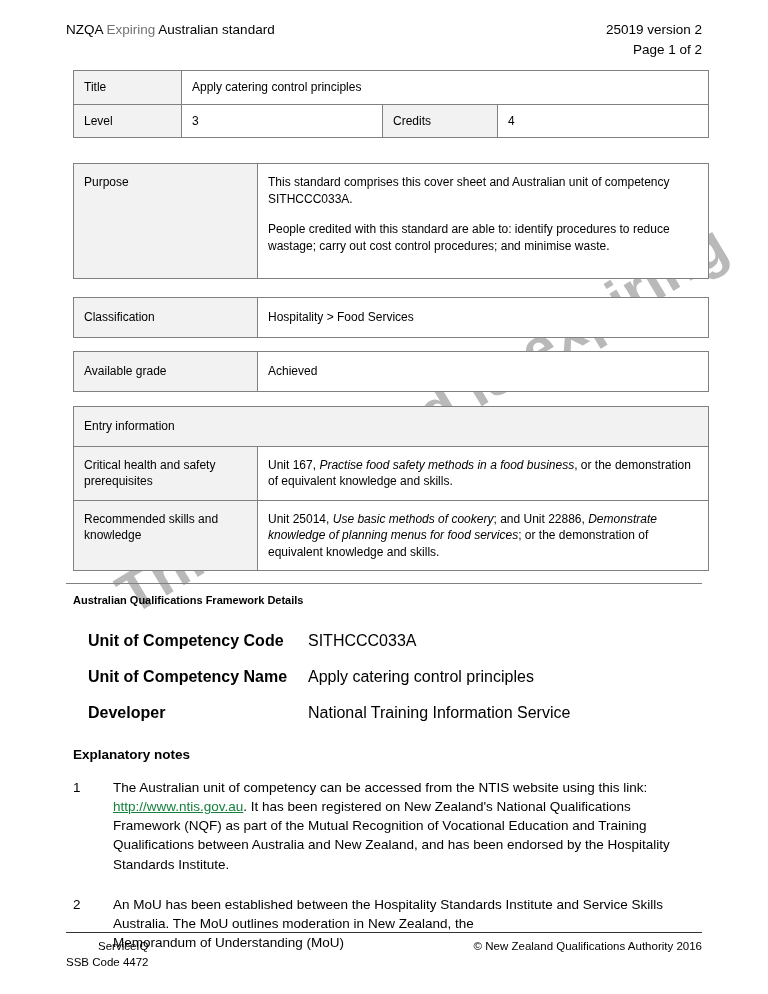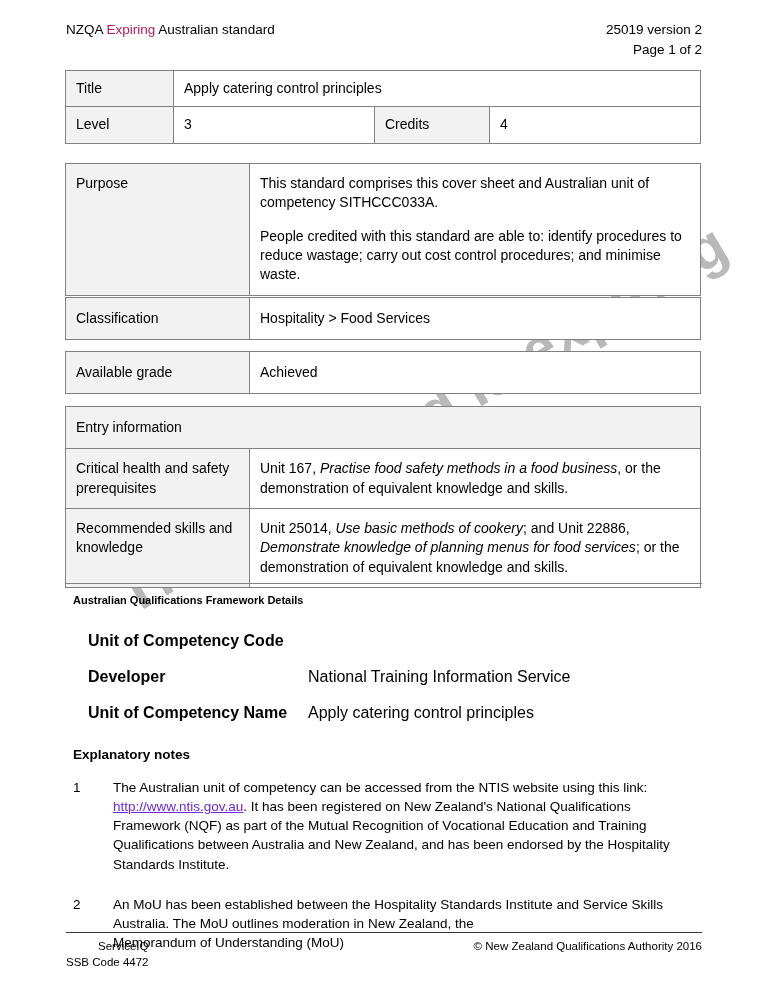--- a/index.html
+++ b/index.html
@@ -51,30 +51,30 @@
     left: 66px;
     top: 20px;
     width: 636px;
     display: flex;
     justify-content: space-between;
     align-items: flex-start;
     font-size: 13.5px;
   }
   .header-left { line-height: 1.5; }
   .header-right { text-align: right; line-height: 1.5; }
-  .expiring { color: #be185d; }
+  .expiring { color: #737373; }
 
   
   .tbl {
     position: absolute;
-    left: 65px;
+    left: 73px;
     width: 636px;
     border-collapse: collapse;
     table-layout: fixed;
-    font-size: 14px;
+    font-size: 12px;
     background: #ffffff;
   }
   .tbl td, .tbl th {
     border: 1px solid #808080;
     padding: 8px 10px;
     vertical-align: top;
     text-align: left;
     font-weight: normal;
     line-height: 1.38;
   }
@@ -174,21 +174,21 @@
     margin-bottom: 21px;
     line-height: 1.42;
   }
   .note-num {
     width: 40px;
     flex: 0 0 40px;
   }
   .note-body { flex: 1 1 auto; }
   .note-body .line { display: block; }
   a.extlink {
-    color: #6d28d9;
+    color: #15803d;
     text-decoration: underline;
     text-align: center;
   }
 
   
   #footer-rule { top: 932px; border-top: 1.5px solid #333333; }
   .footer {
     position: absolute;
     left: 66px;
     top: 938px;
@@ -304,28 +304,29 @@
           <td><span>Unit 25014, </span><em style="font-style: italic;">Use basic methods of cookery</em><span>; and Unit 22886, </span><em style="font-style: italic;">Demonstrate knowledge of planning menus for food services</em><span>; or the demonstration of equivalent knowledge and skills.</span></td>
         </tr>
       </tbody>
     </table>
 
     <div class="rule" id="aqf-rule"></div>
     <div class="aqf-heading">Australian Qualifications Framework Details</div>
     <div class="aqf-rows">
       <div class="aqf-row">
         <div class="aqf-label">Unit of Competency Code</div>
+        <div class="aqf-value">SITHCCC033A</div>
+      </div>
+      <div class="aqf-row">
+        <div class="aqf-label">Unit of Competency Name</div>
+        <div class="aqf-value">Apply catering control principles</div>
       </div>
       <div class="aqf-row">
         <div class="aqf-label">Developer</div>
         <div class="aqf-value">National Training Information Service</div>
-      </div>
-      <div class="aqf-row">
-        <div class="aqf-label">Unit of Competency Name</div>
-        <div class="aqf-value">Apply catering control principles</div>
       </div>
     </div>
 
     <div class="notes-heading">Explanatory notes</div>
     <div class="notes">
       <div class="note">
         <div class="note-num">1</div>
         <div class="note-body">
           <span>The Australian unit of competency can be accessed from the NTIS website using this link: </span><a class="extlink" href="#">http://www.ntis.gov.au</a><span>.  It has been registered on New Zealand's National Qualifications Framework (NQF) as part of the Mutual Recognition of Vocational Education and Training Qualifications between Australia and New Zealand, and has been endorsed by the Hospitality Standards Institute.</span>
         </div>

